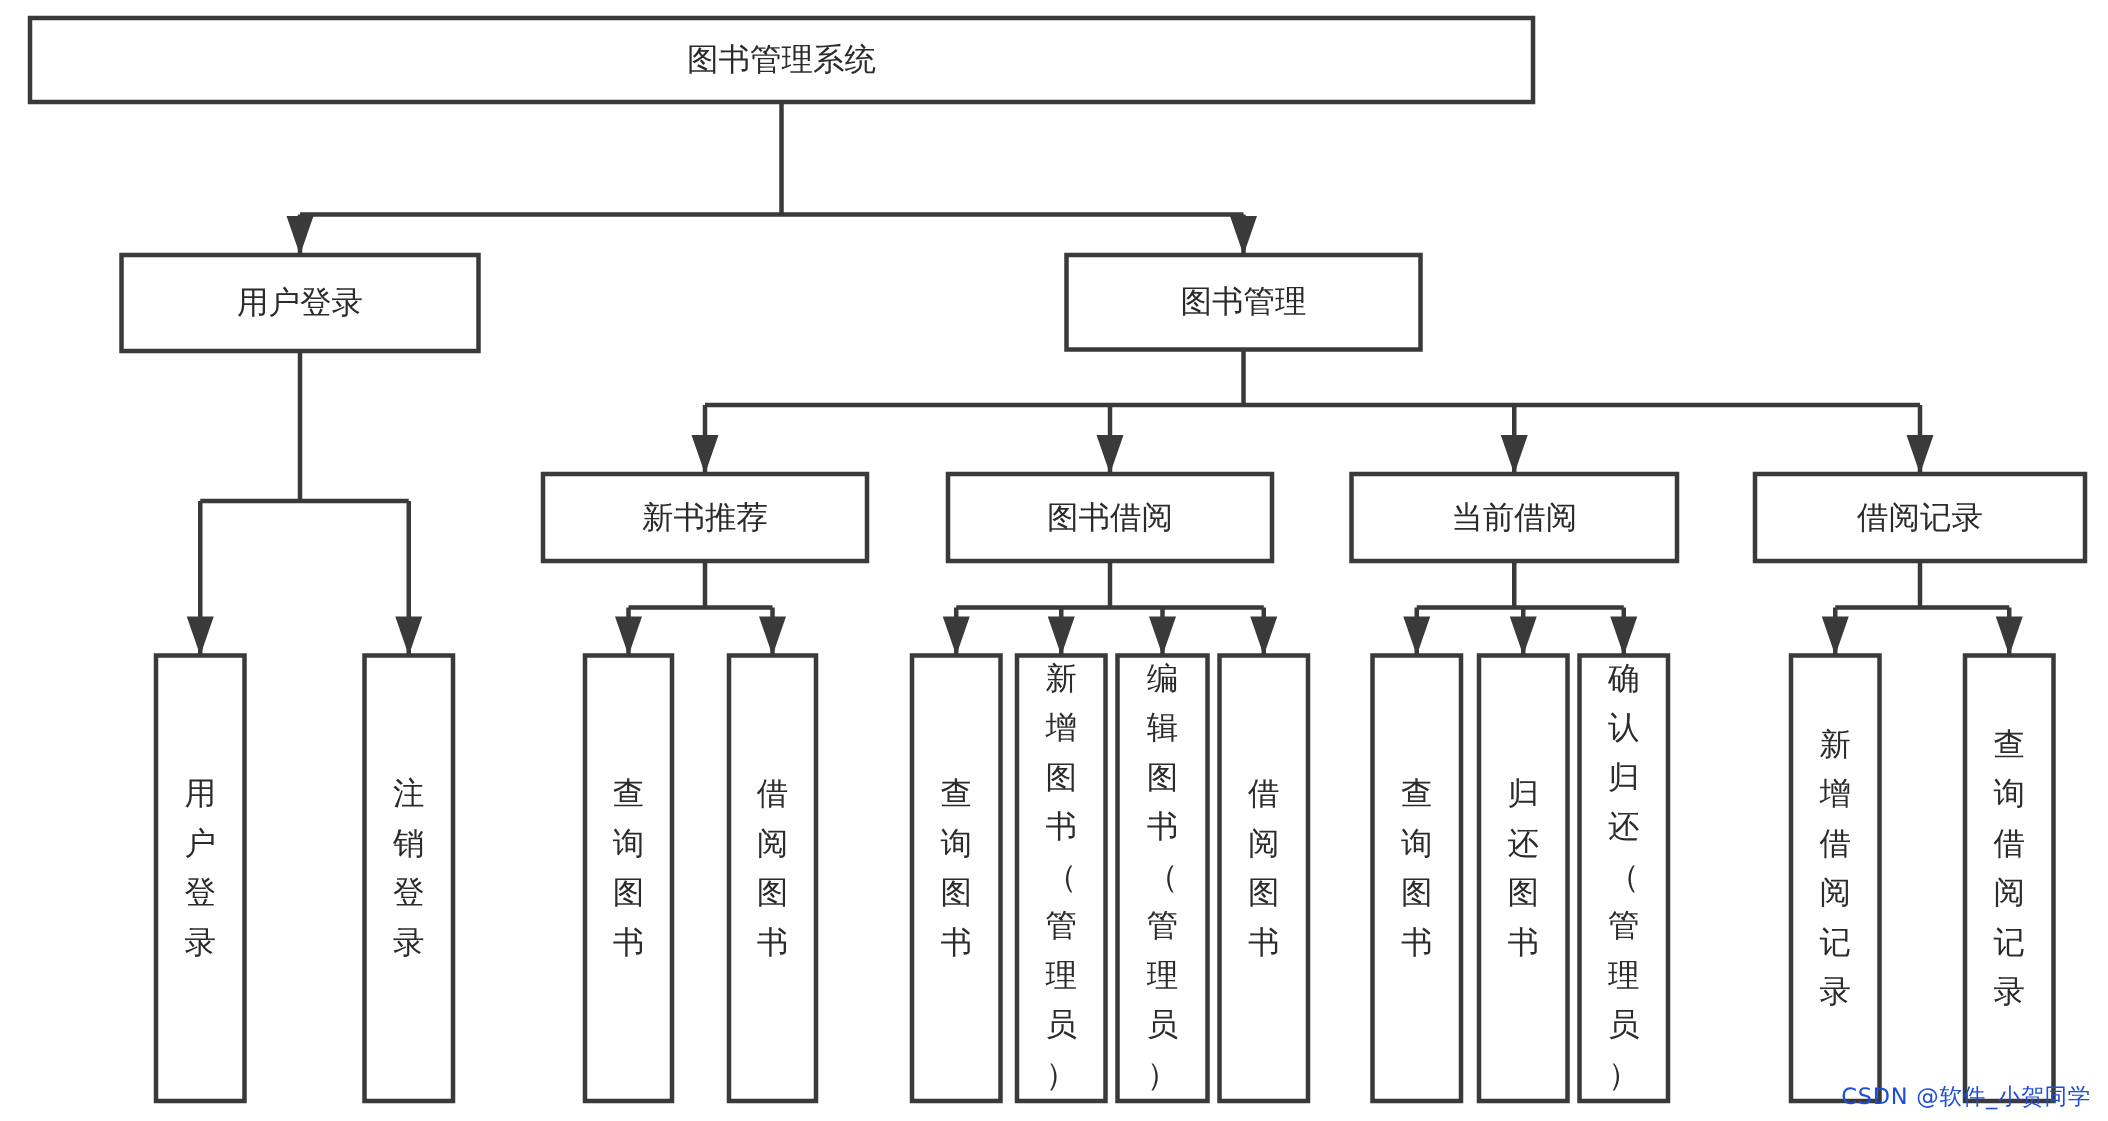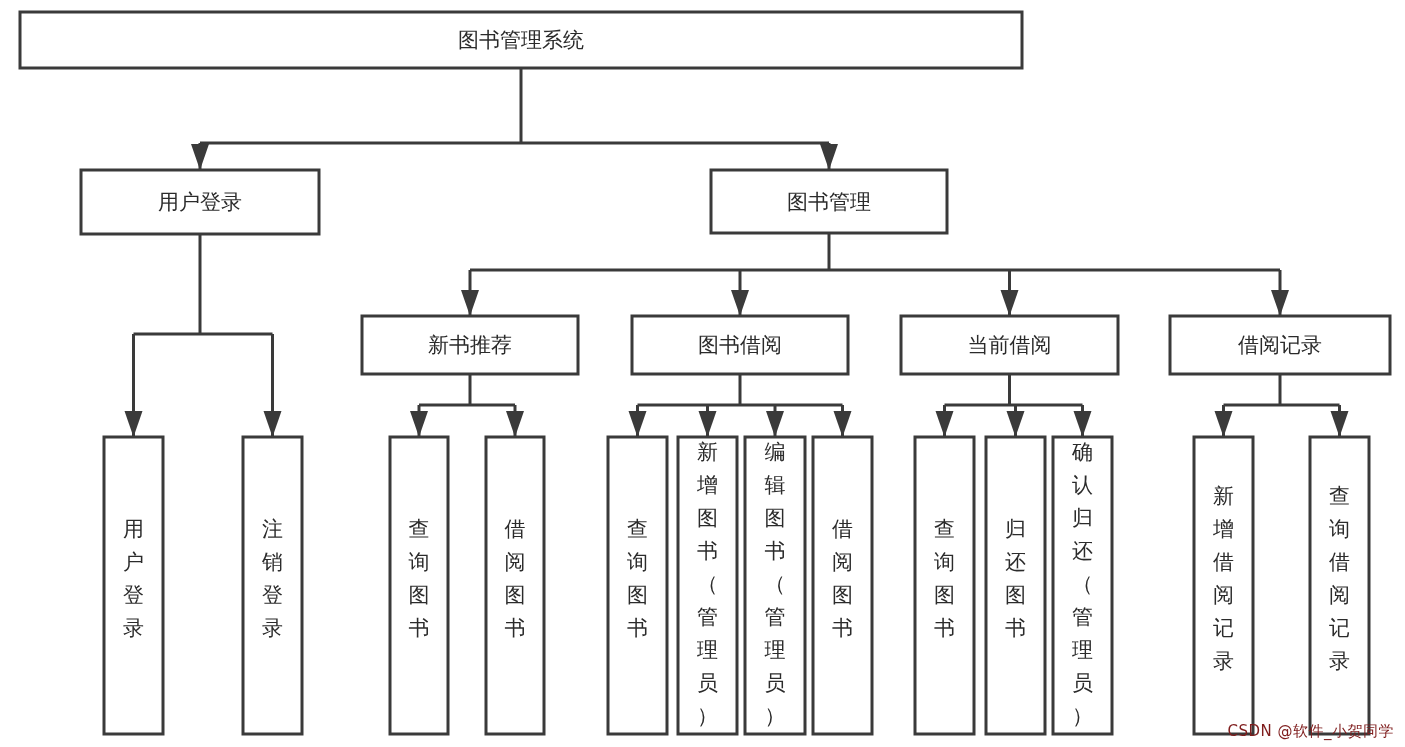--- a/index.html
+++ b/index.html
@@ -54,21 +54,21 @@
     font-family: "DejaVu Sans", "Liberation Sans", sans-serif;
     font-size: 21px;
     text-anchor: middle;
   }
   .watermark {
     position: absolute;
     right: 10px;
     bottom: 6px;
     font-family: "DejaVu Sans", "Liberation Sans", sans-serif;
     font-size: 15px;
-    color: #7f1d1d;
+    color: #1d4ed8;
     white-space: nowrap;
     letter-spacing: 0.5px;
     user-select: none;
     margin-left: 45px;
   }
 </style>
 </head>
 <body>
 
 <div id="diagram-root">

